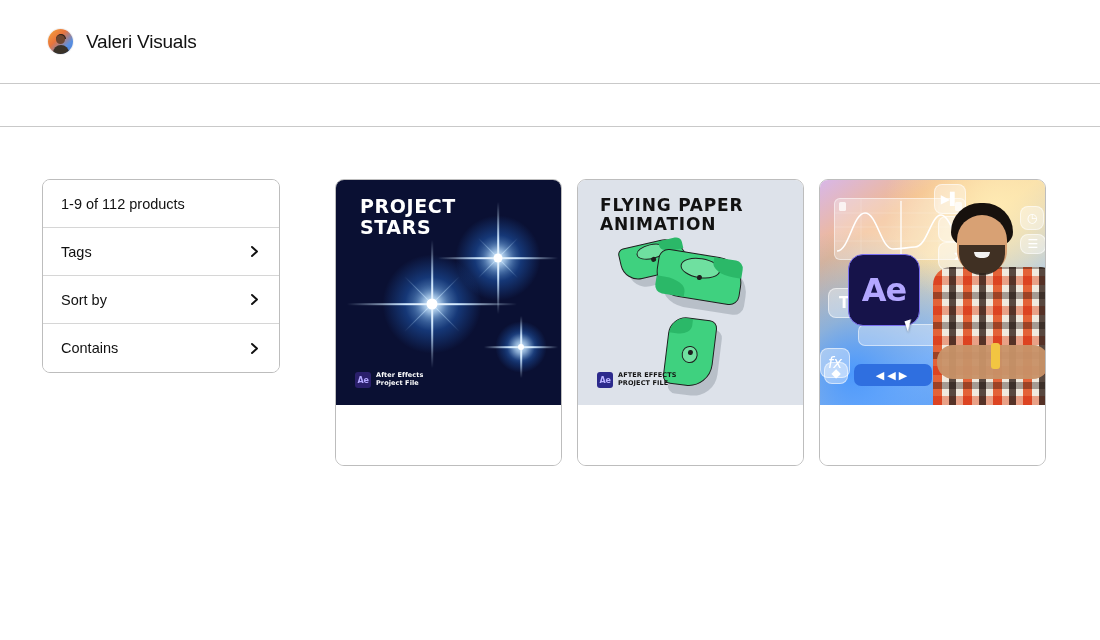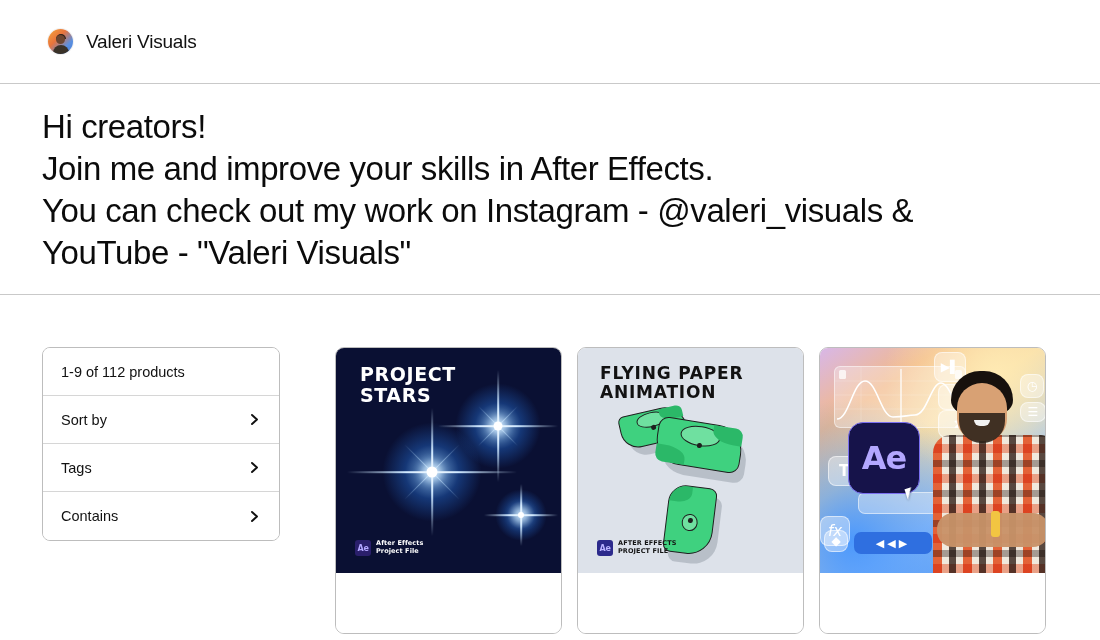--- a/index.html
+++ b/index.html
@@ -307,47 +307,43 @@
       <span class="av-hair"></span>
       <span class="av-head"></span>
       <span class="av-body"></span>
     </span>
     <span class="brand-name">Valeri Visuals</span>
   </div>
 
 </header>
 
 <section class="bio-section">
-  <div class="bio-text">Hi creators!
-Join me and improve your skills in After Effects.
-You can check out my work on Instagram - @valeri_visuals &amp;
-YouTube - "Valeri Visuals"</div>
 
 </section>
 <div class="section-divider"></div>
 
 <main class="content">
 
   <aside class="filter-panel">
     <div class="filter-row count">
       <span>1-9 of 112 products</span>
     </div>
 
 
     <div class="filter-row">
-      <span>Sort by</span>
+      <span>Tags</span>
       <span class="chev">
         <svg viewBox="0 0 13 13" width="13" height="13" fill="none" stroke="currentColor" stroke-width="1.9" stroke-linecap="round" stroke-linejoin="round">
             <polyline points="4,2 9,6.5 4,11"></polyline>
           </svg>
       </span>
     </div>
 
     <div class="filter-row">
-      <span>Tags</span>
+      <span>Sort by</span>
       <span class="chev">
         <svg viewBox="0 0 13 13" width="13" height="13" fill="none" stroke="currentColor" stroke-width="1.9" stroke-linecap="round" stroke-linejoin="round">
             <polyline points="4,2 9,6.5 4,11"></polyline>
           </svg>
       </span>
     </div>
 
     <div class="filter-row">
       <span>Contains</span>
       <span class="chev">

